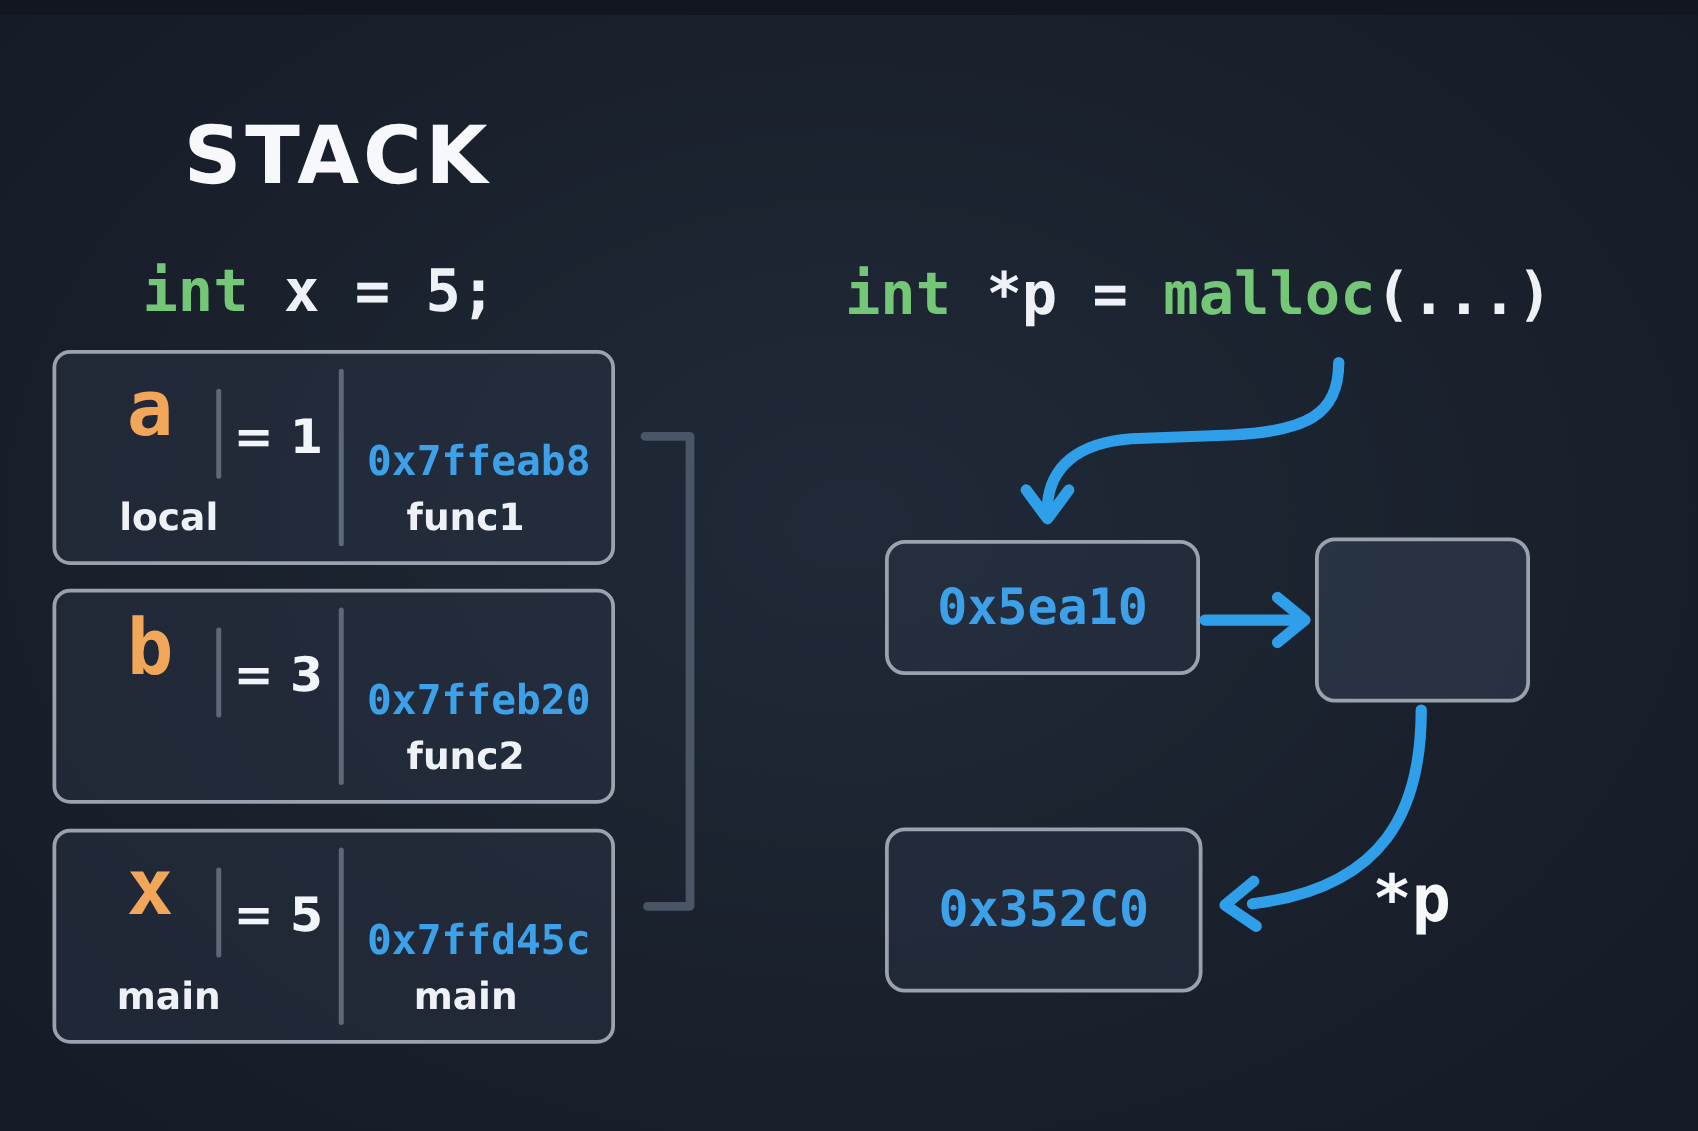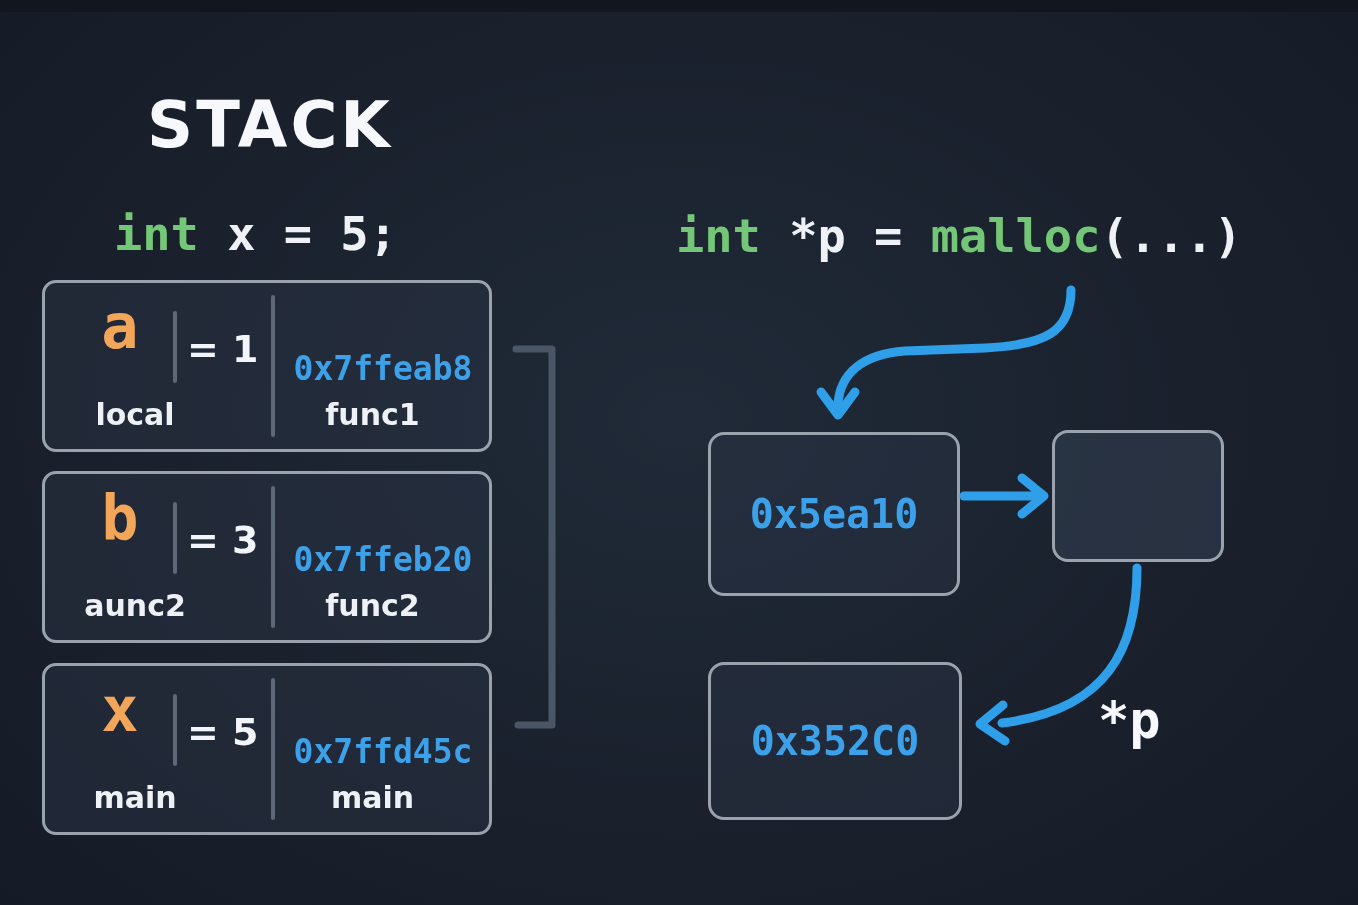--- a/index.html
+++ b/index.html
@@ -71,23 +71,23 @@
   .frame3{top:651px;}
 
   
   .hbox{
     position:absolute;border:3px solid #9aa3ad;border-radius:16px;
     background:rgba(44,54,70,0.45);box-sizing:border-box;
     display:flex;align-items:center;justify-content:center;
     font-family:"DejaVu Sans Mono", monospace;
     font-size:40px;font-weight:bold;color:#3da1ea;
   }
-  .hbox-a{left:708px;top:420px;width:252px;height:164px;}
+  .hbox-a{left:708px;top:420px;width:252px;height:108px;}
   .hbox-b{left:1052px;top:418px;width:172px;height:132px;background:rgba(58,70,90,0.45);}
-  .hbox-c{left:708px;top:650px;width:254px;height:158px;}
+  .hbox-c{left:708px;top:650px;width:254px;height:132px;}
 
   .pointer-label{
     position:absolute;left:1098px;top:678px;
     font-family:"DejaVu Sans Mono", monospace;
     font-size:52px;font-weight:bold;color:#f6f8fb;
   }
   svg.overlay{position:absolute;left:0;top:0;pointer-events:none;}
 </style>
 </head>
 <body>
@@ -109,21 +109,20 @@
     <div class="frame-scope">local</div>
     <div class="frame-func">func1</div>
   </div>
 
   <div class="frame frame2">
     <div class="frame-var">b</div>
     <div class="sep-short"></div>
     <div class="frame-val">= 3</div>
     <div class="sep-long"></div>
     <div class="frame-addr">0x7ffeb20</div>
-    <div class="frame-scope">aunc2</div>
     <div class="frame-func">func2</div>
   </div>
 
   <div class="frame frame3">
     <div class="frame-var">x</div>
     <div class="sep-short"></div>
     <div class="frame-val">= 5</div>
     <div class="sep-long"></div>
     <div class="frame-addr">0x7ffd45c</div>
     <div class="frame-scope">main</div>

